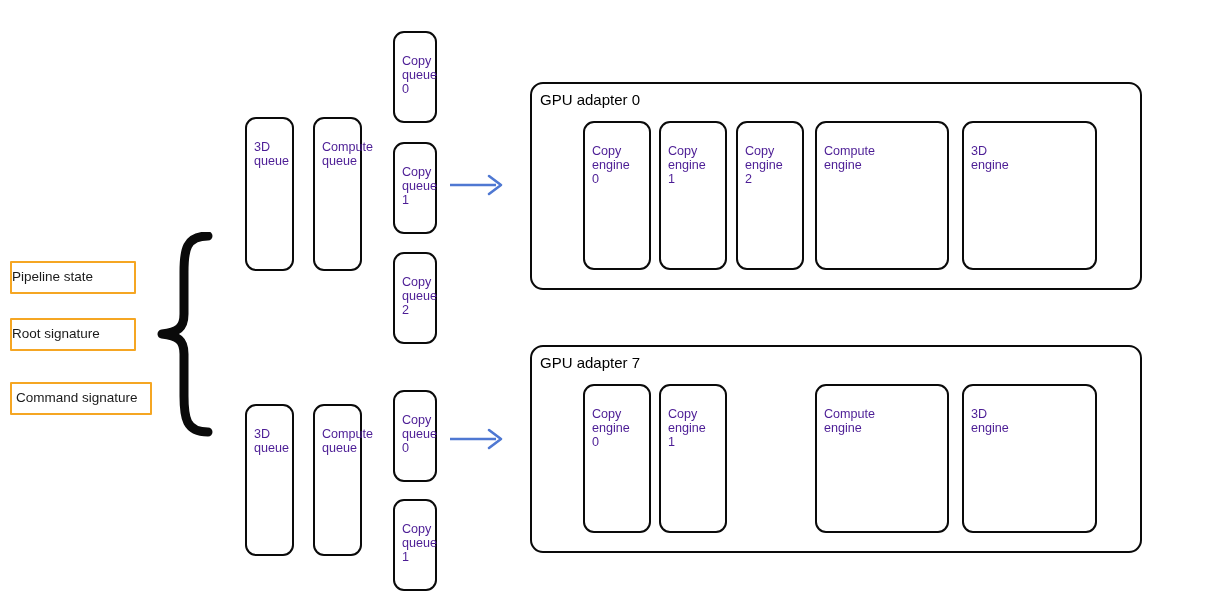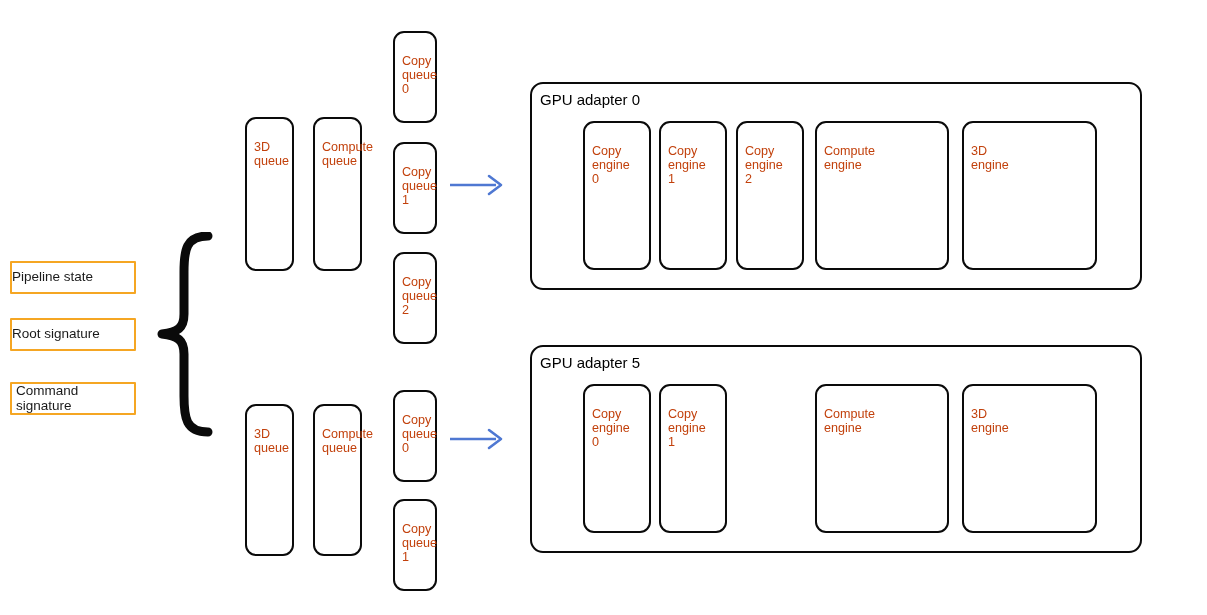--- a/index.html
+++ b/index.html
@@ -41,21 +41,21 @@
     padding-left: 4px;
   }
 
   
   .rbox {
     border: 2.2px solid #0a0a0a;
     border-radius: 11px;
     padding: 7px 0 0 7px;
     font-size: 12.6px;
     line-height: 1.12;
-    color: #c2410c;
+    color: #4c1d95;
     white-space: pre-line;
   }
   .rbox .lbl { display: block; }
 
   
   .adapter {
     border: 2.2px solid #0a0a0a;
     border-radius: 13px;
     background: #ffffff;
   }
@@ -85,21 +85,21 @@
 <div id="canvas">
 
   <div class="node res-box" style="left:10px; top:261px; width:126px; height:33px;">
     <span>Pipeline state</span>
   </div>
 
   <div class="node res-box" style="left:10px; top:318px; width:126px; height:33px;">
     <span>Root signature</span>
   </div>
 
-  <div class="node res-box tight" style="left:10px; top:382px; width:126px; height:33px;">
+  <div class="node res-box tight" style="left:10px; top:382px; width:142px; height:33px;">
     <span>Command signature</span>
   </div>
 
   <svg class="brace" width="70" height="205" viewBox="0 0 70 205" style="left:152px; top:232px;">
     <path d="M 56 4
              C 34 4, 32 18, 32 40
              L 32 82
              C 32 96, 26 100, 10 102
              C 26 104, 32 108, 32 122
              L 32 164
@@ -189,21 +189,21 @@
     <span class="lbl">Compute
 engine</span>
   </div>
   <div class="node rbox" style="left:962px; top:121px; width:135px; height:149px;">
     <span class="lbl">3D
 engine</span>
   </div>
 
   <div class="node adapter" style="left:530px; top:345px; width:612px; height:208px;">
   </div>
-  <div class="adapter-title" style="left:540px; top:355px;">GPU adapter 5</div>
+  <div class="adapter-title" style="left:540px; top:355px;">GPU adapter 7</div>
 
   <div class="node rbox" style="left:583px; top:384px; width:68px; height:149px;">
     <span class="lbl">Copy
 engine
 0</span>
   </div>
   <div class="node rbox" style="left:659px; top:384px; width:68px; height:149px;">
     <span class="lbl">Copy
 engine
 1</span>

